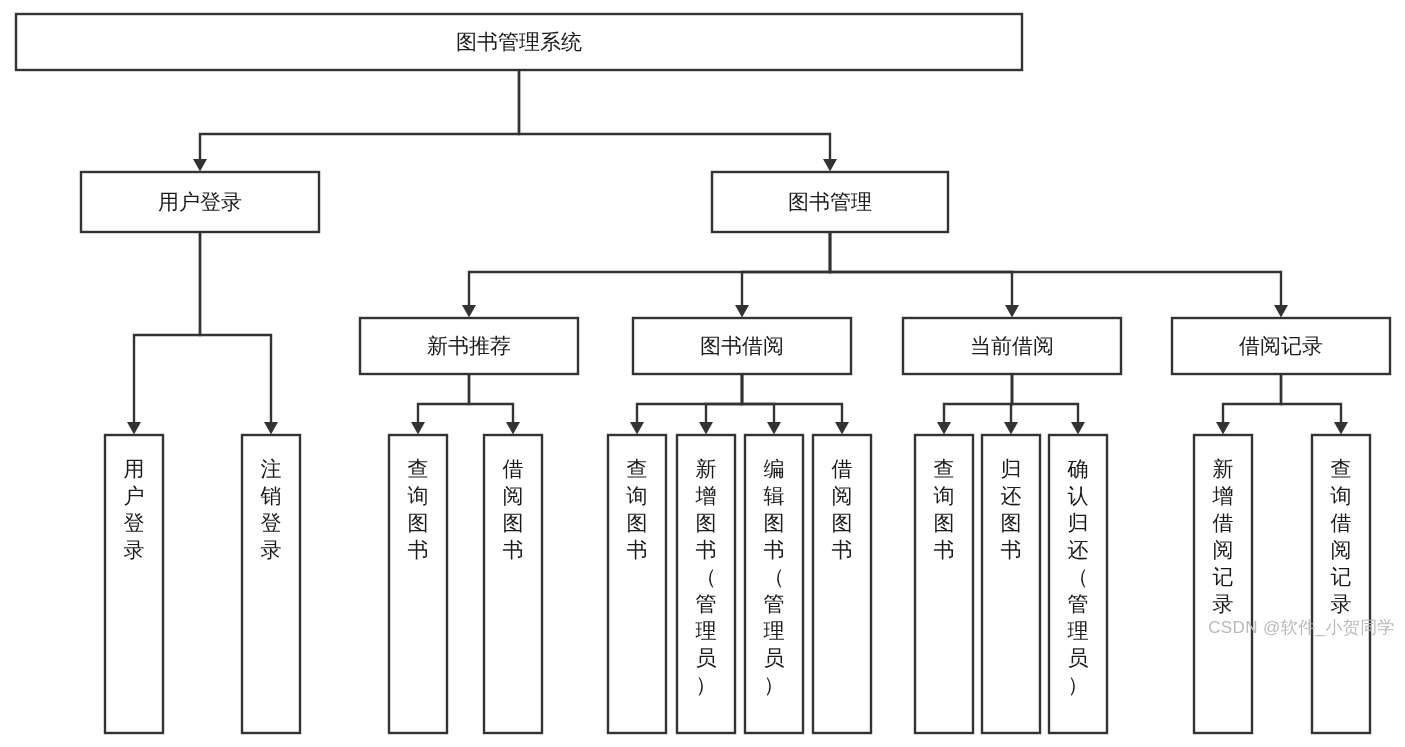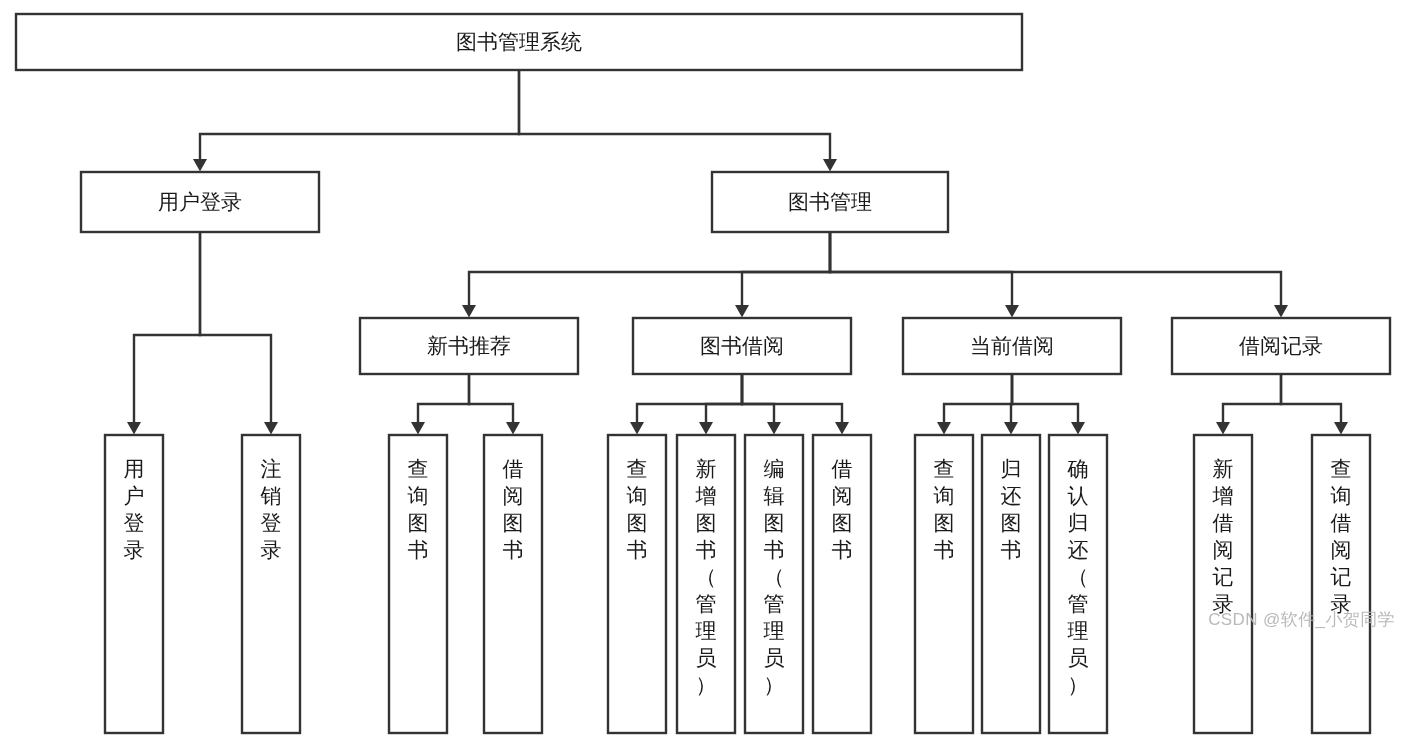--- a/index.html
+++ b/index.html
@@ -50,21 +50,21 @@
   }
   .node-label-vert {
     font-family: "Liberation Sans", "DejaVu Sans", sans-serif;
     fill: #1a1a1a;
     font-size: 21px;
     text-anchor: middle;
   }
   .watermark {
     position: absolute;
     right: 10px;
-    bottom: 14px;
+    bottom: 6px;
     font-family: "Liberation Sans", "DejaVu Sans", sans-serif;
     font-size: 17px;
     color: #b9b9b9;
     letter-spacing: 0.4px;
     white-space: nowrap;
     user-select: none;
   }
 </style>
 </head>
 <body>

